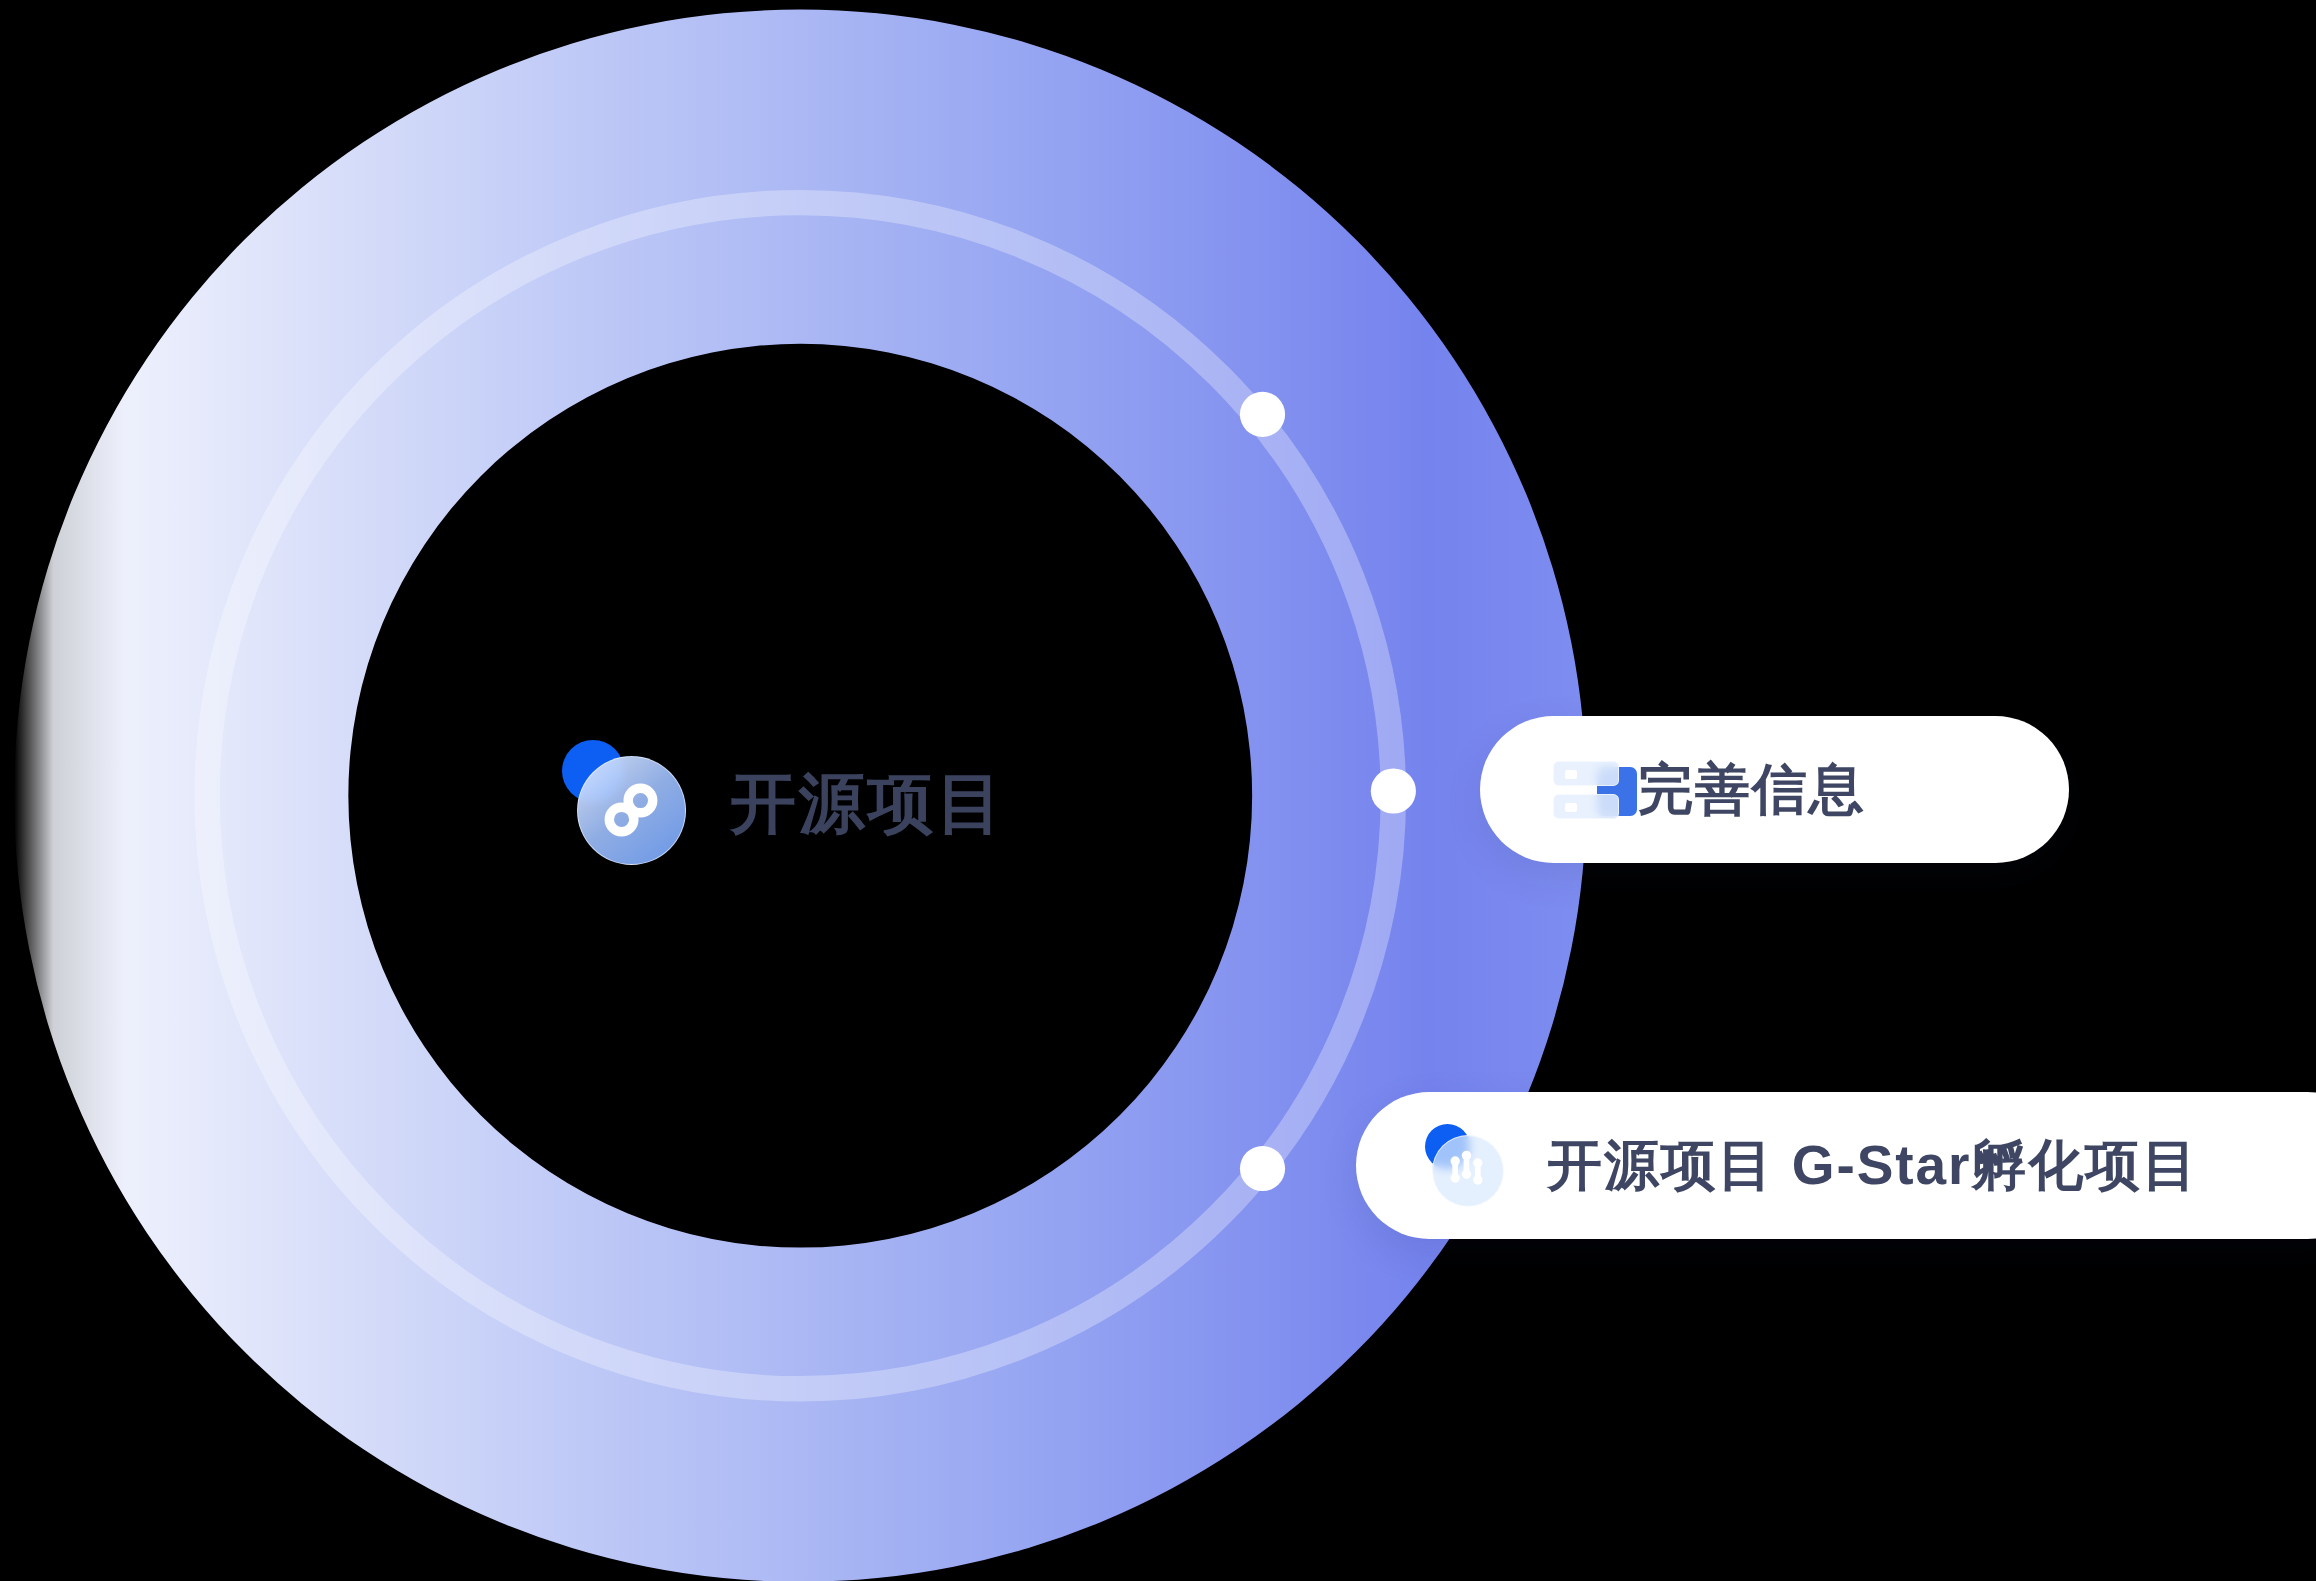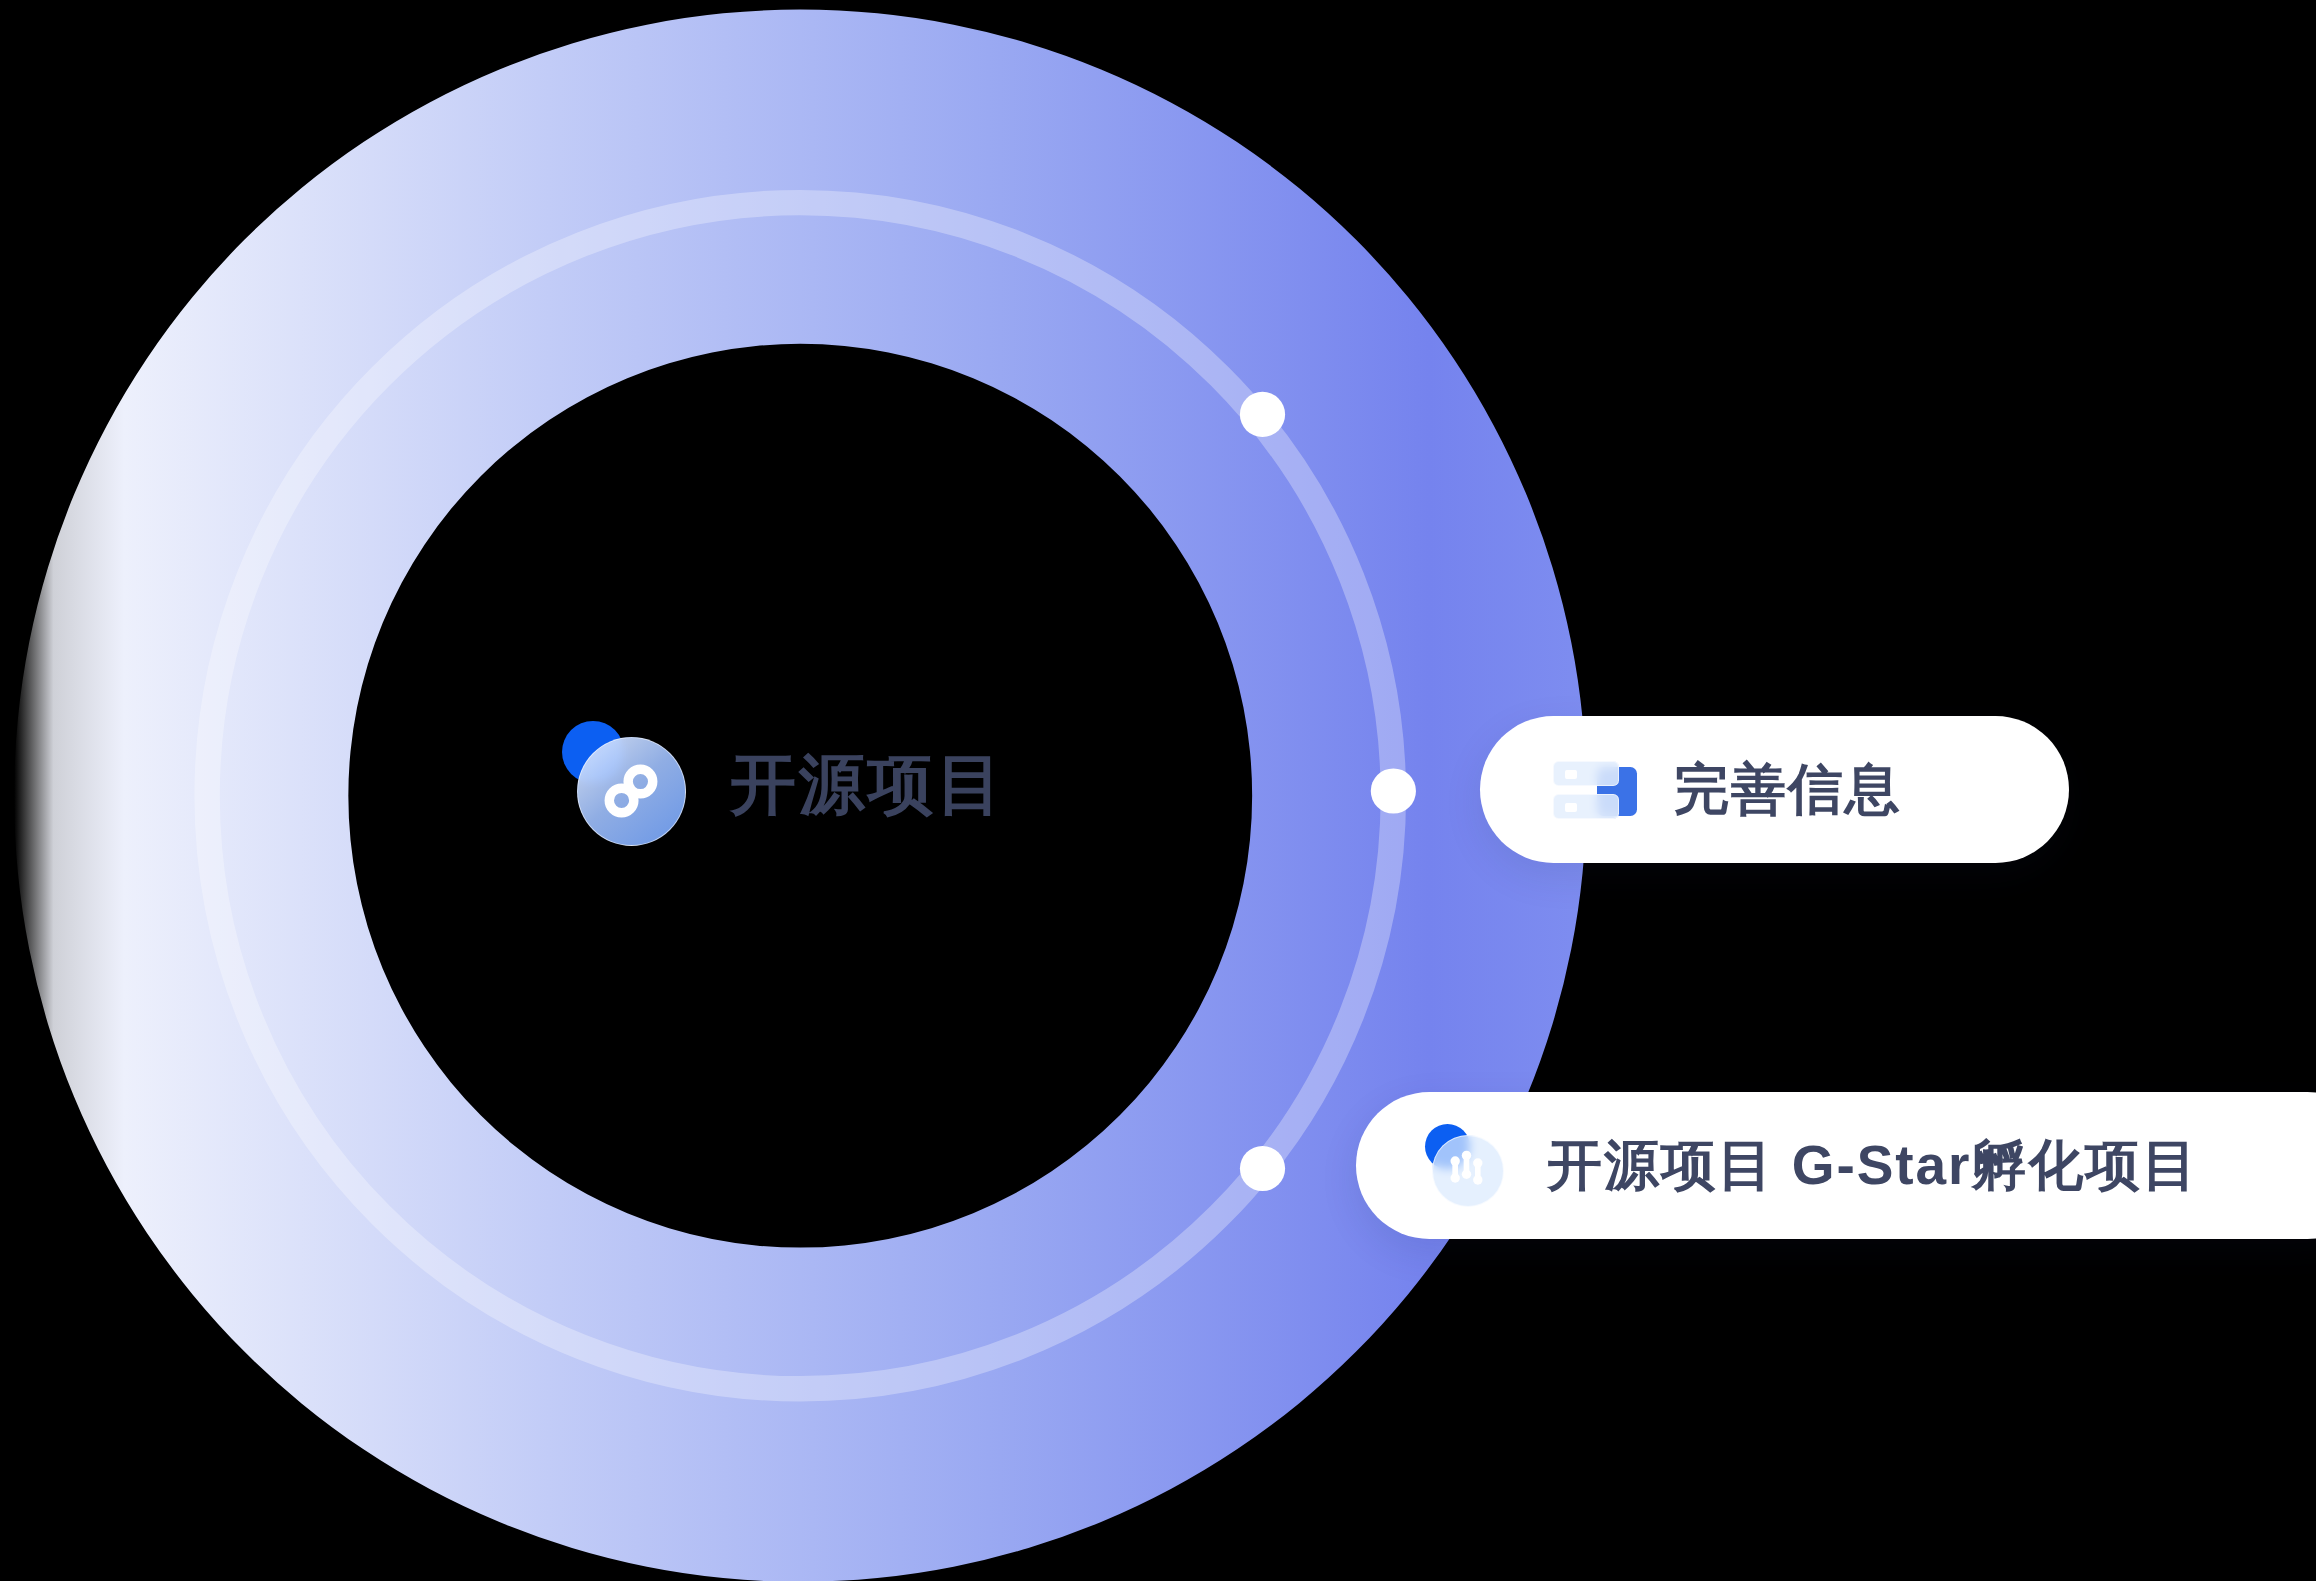--- a/index.html
+++ b/index.html
@@ -16,21 +16,21 @@
     font-family: "Liberation Sans", "DejaVu Sans", sans-serif;
   }
   #ring-layer {
     position: absolute;
     left: 0; top: 0;
   }
 
   
   .center-label {
     position: absolute;
-    left: 562px; top: 721px;
+    left: 562px; top: 740px;
     height: 127px;
     display: flex;
     align-items: center;
   }
   .logo-wrap {
     position: relative;
     width: 125px; height: 127px;
     flex: 0 0 auto;
   }
   .logo-back {
@@ -76,21 +76,21 @@
     font-size: 55px;
     font-weight: 600;
     letter-spacing: 1.9px;
     color: #3e4663;
     white-space: nowrap;
   }
   #pill-create   { left: 1345px; top: 340px;  width: 512px;  height: 147px; padding-left: 75px; }
   #pill-complete { left: 1480px; top: 716px;  width: 516px;  height: 147px; padding-left: 73px; }
   #pill-apply    { left: 1356px; top: 1092px; width: 956px; height: 147px; padding-left: 69px; }
   #pill-create .pill-label   { margin-left: 26px; }
-  #pill-complete .pill-label { margin-left: 36px; }
+  #pill-complete .pill-label { }
   #pill-apply .pill-label    { margin-left: 42px; }
 
   
   .icon-create { position: relative; width: 98px; height: 77px; flex: 0 0 auto; }
   .icon-create .back-rect {
     position: absolute; left: 0; top: 0;
     width: 66px; height: 45px;
     background: #3b72e7;
     border-radius: 7.5px;
   }

